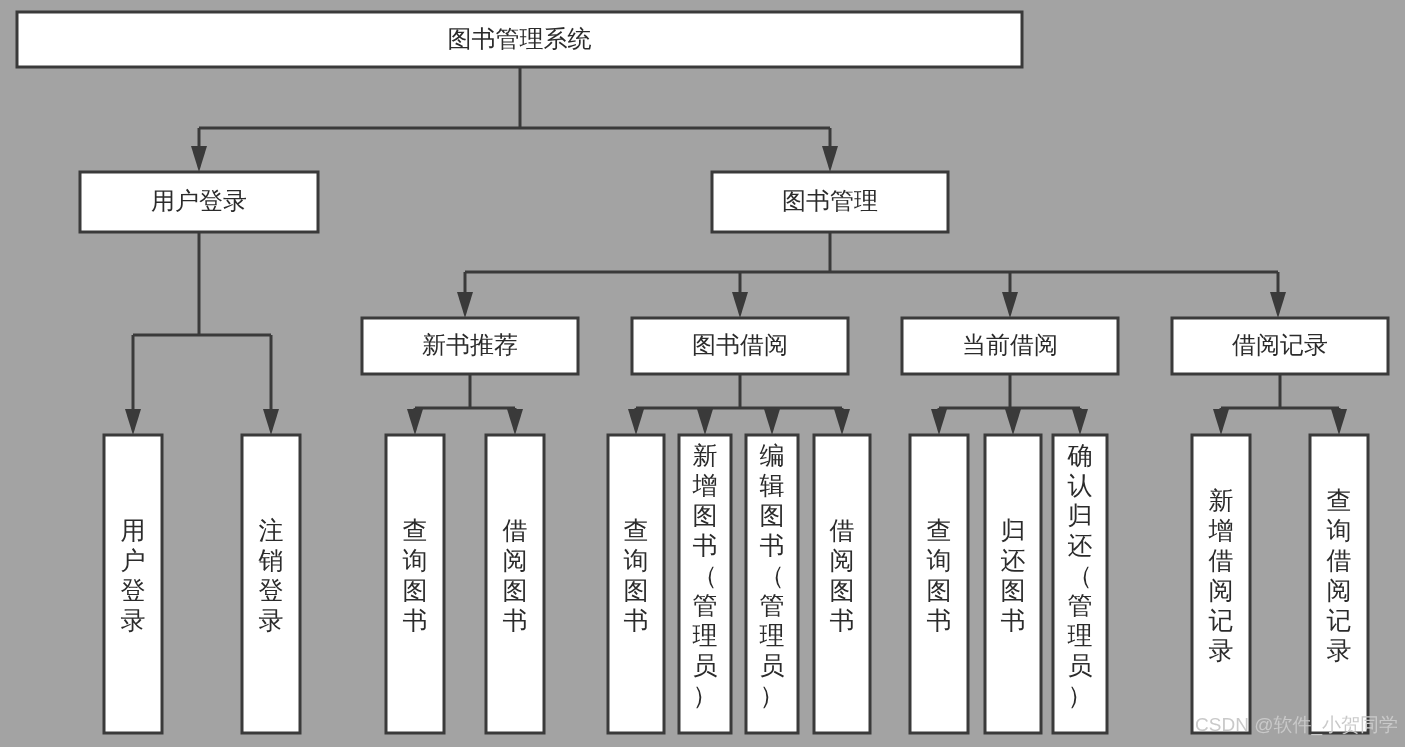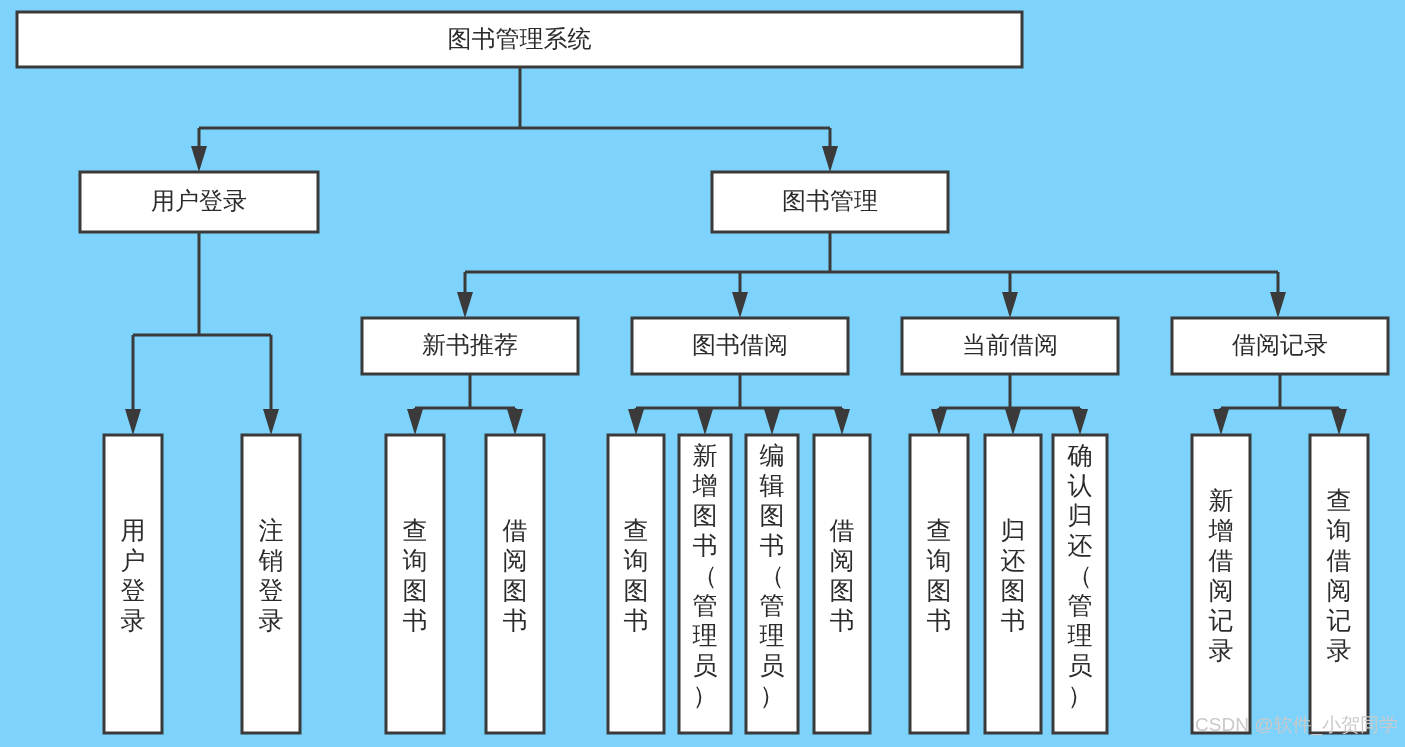--- a/index.html
+++ b/index.html
@@ -11,21 +11,21 @@
   body {
     width: 1405px;
     height: 747px;
     font-family: "Liberation Sans", "DejaVu Sans", sans-serif;
     overflow: hidden;
   }
   #diagram-root {
     position: relative;
     width: 1405px;
     height: 747px;
-    background: #7dd3fc;
+    background: #a3a3a3;
   }
   svg.diagram-canvas {
     position: absolute;
     top: 0;
     left: 0;
     width: 1405px;
     height: 747px;
     display: block;
   }
   .node-box {

